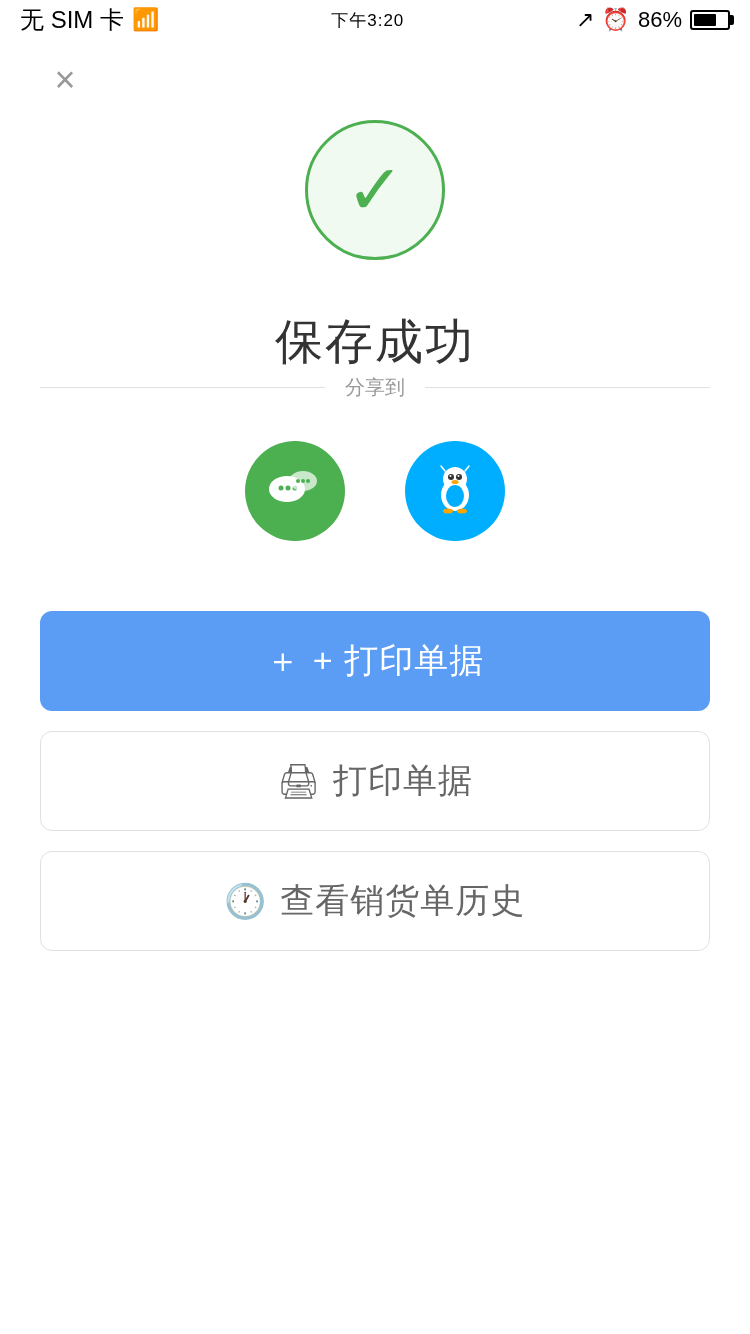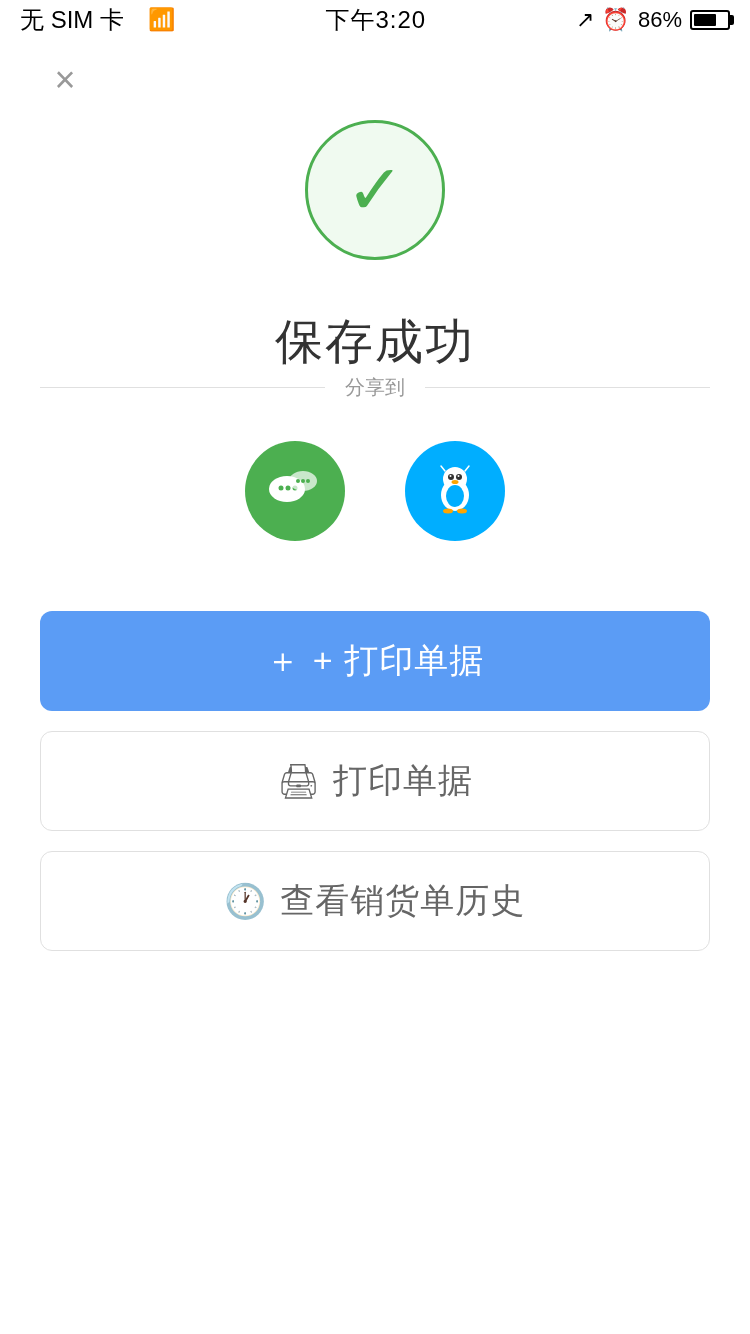--- a/index.html
+++ b/index.html
@@ -25,32 +25,32 @@
       display: flex;
       align-items: center;
       justify-content: space-between;
       padding: 0 20px;
       background: #ffffff;
     }
 
     .status-left {
       display: flex;
       align-items: center;
-      gap: 24px;
+      gap: 8px;
       font-size: 24px;
       font-weight: 500;
       color: #000;
     }
 
     .wifi-icon {
       font-size: 22px;
     }
 
     .status-center {
-      font-size: 24px;
+      font-size: 17px;
       font-weight: 500;
       color: #000;
       letter-spacing: 1px;
     }
 
     .status-right {
       display: flex;
       align-items: center;
       gap: 8px;
       font-size: 22px;

